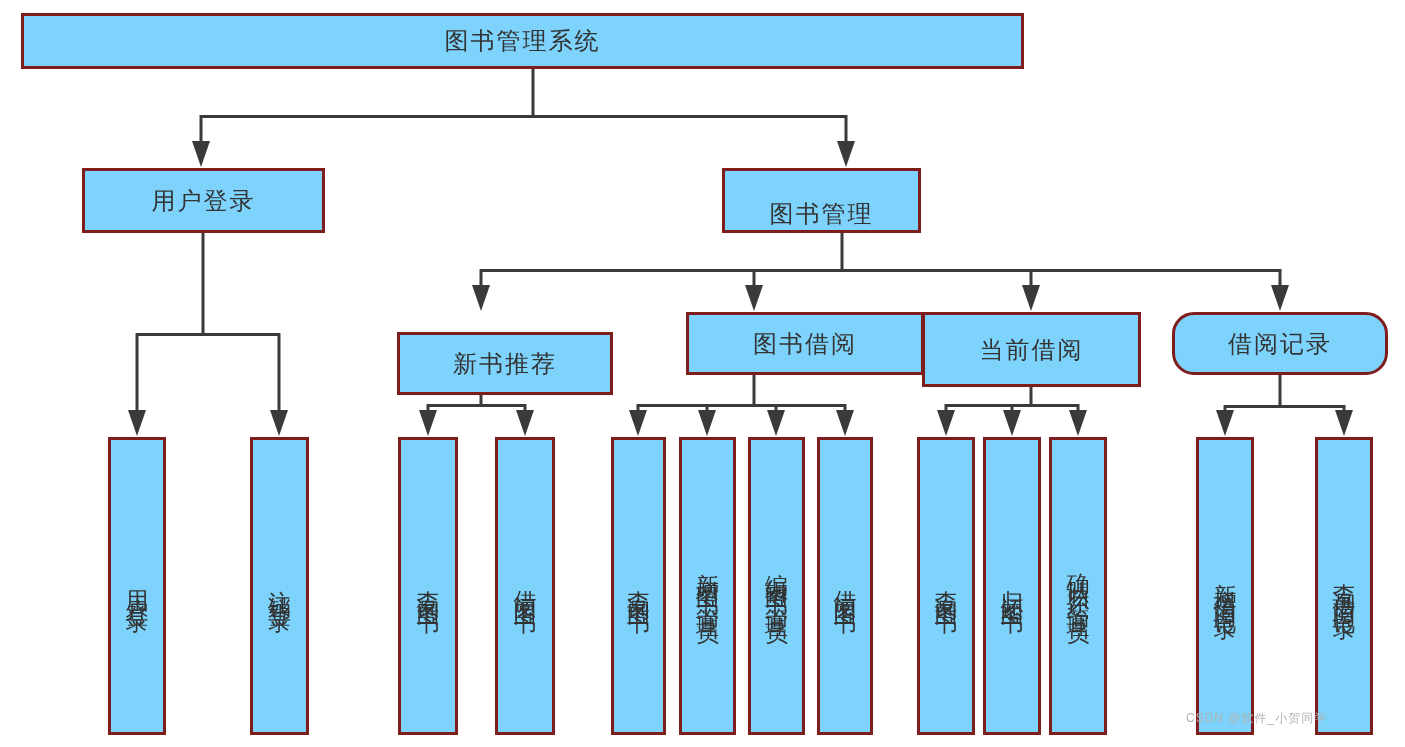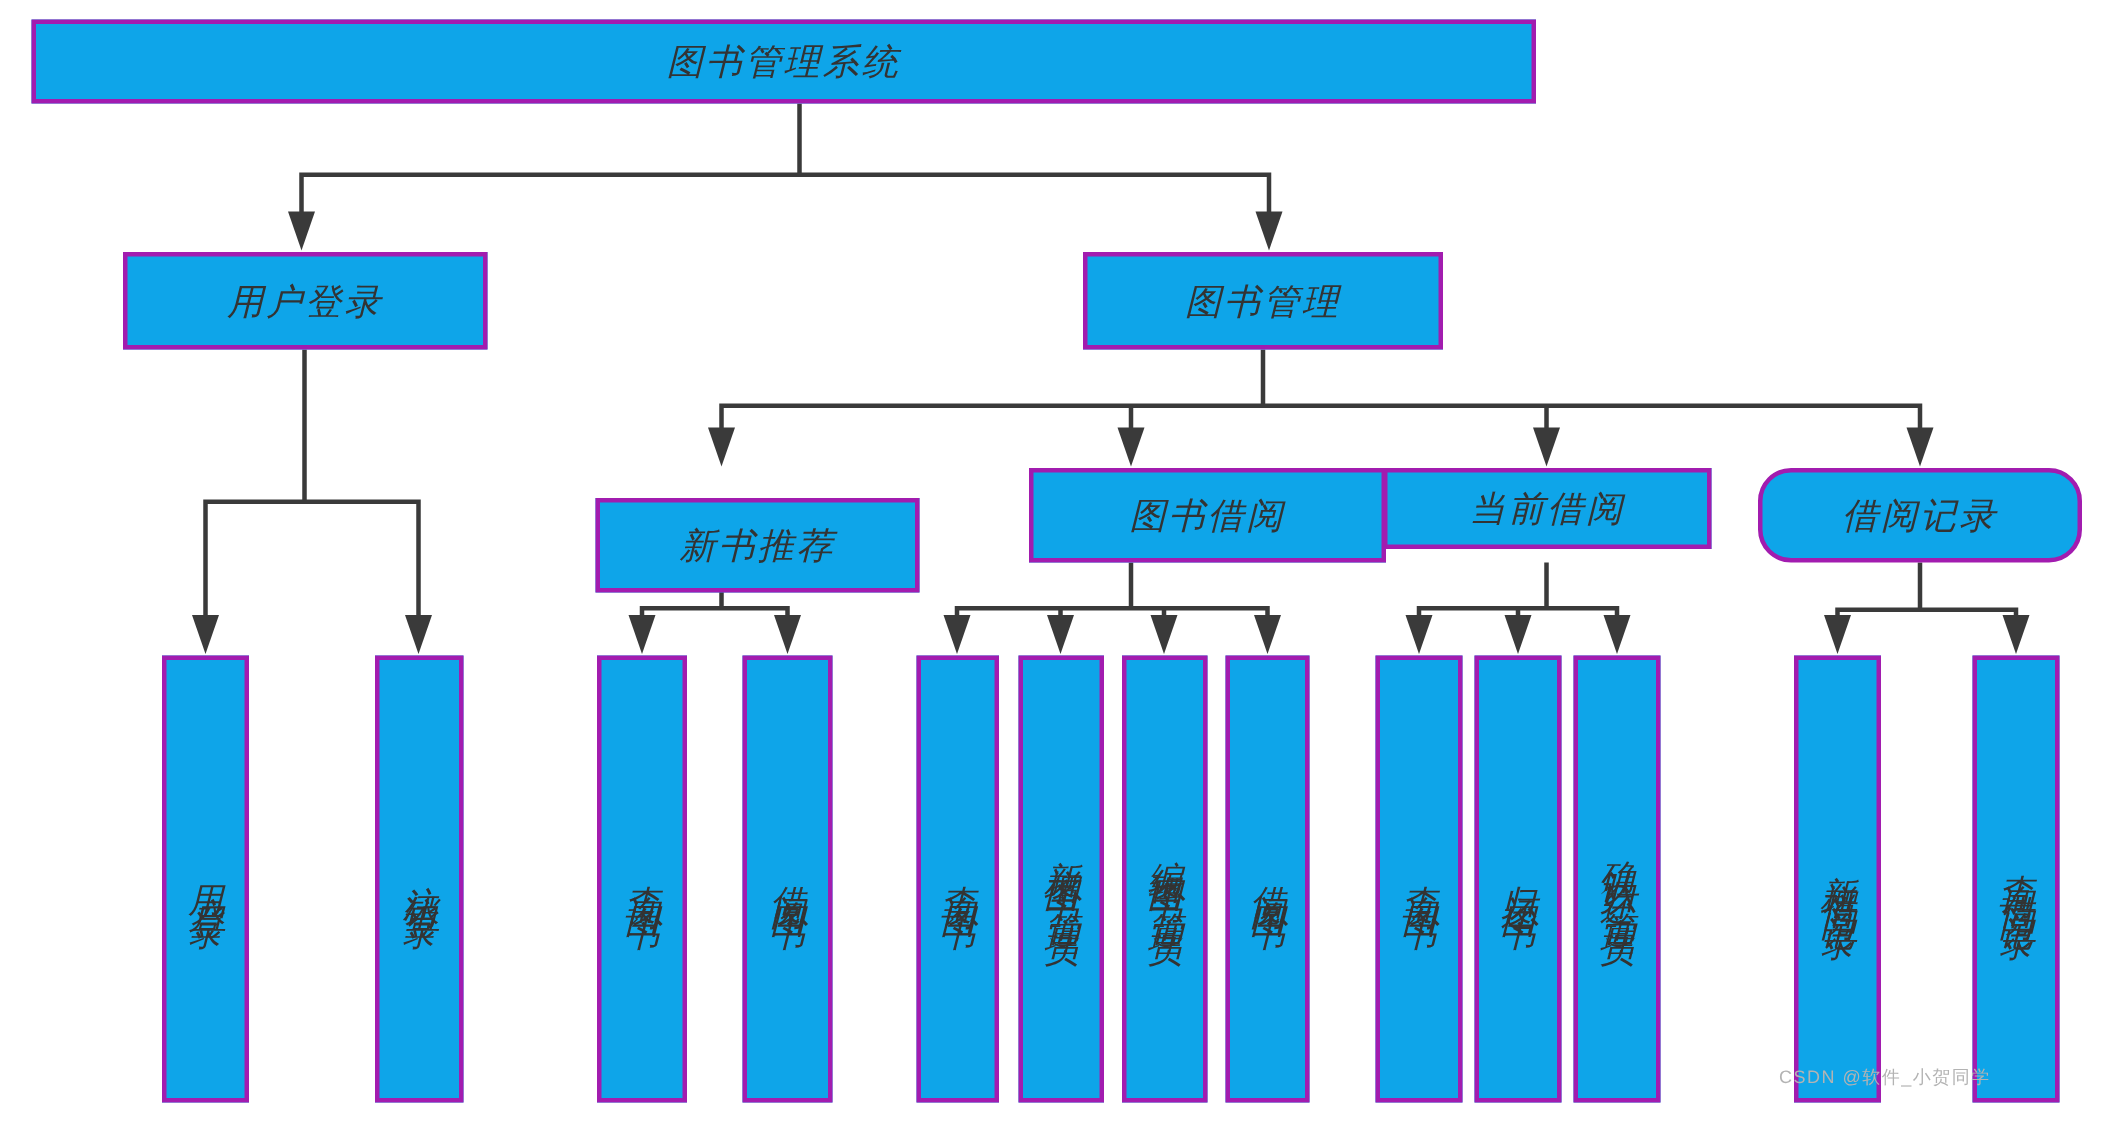--- a/index.html
+++ b/index.html
@@ -18,27 +18,26 @@
   #connectors {
     position: absolute;
     left: 0;
     top: 0;
     width: 1405px;
     height: 747px;
   }
   .node {
     position: absolute;
     box-sizing: border-box;
-    border: 3px solid #a21caf;
-    background: #0ea5e9;
+    border: 3px solid #7f1d1d;
+    background: #7dd3fc;
     display: flex;
     align-items: center;
     justify-content: center;
     z-index: 2;
-    font-style: italic;
   }
   .node .lbl {
     color: #333333;
     font-size: 24px;
     letter-spacing: 2px;
     white-space: nowrap;
   }
   .node.leaf .lbl {
     writing-mode: vertical-rl;
     text-orientation: mixed;
@@ -106,31 +105,31 @@
     </g>
   </svg>
 
   <div class="node" style="left:21px;top:13px;width:1003px;height:56px;">
     <span class="lbl">图书管理系统</span>
   </div>
 
   <div class="node" style="left:82px;top:168px;width:243px;height:65px;">
     <span class="lbl">用户登录</span>
   </div>
-  <div class="node" style="left:722px;top:168px;width:240px;height:65px;">
+  <div class="node" style="left:722px;top:168px;width:199px;height:65px;align-items:flex-end;">
     <span class="lbl">图书管理</span>
   </div>
 
   <div class="node" style="left:369px;top:332px;width:216px;height:63px;margin-left:28px;">
     <span class="lbl">新书推荐</span>
   </div>
   <div class="node" style="left:645px;top:312px;width:238px;height:63px;margin-left:41px;">
     <span class="lbl">图书借阅</span>
   </div>
-  <div class="node" style="left:922px;top:312px;width:219px;height:54px;">
+  <div class="node" style="left:922px;top:312px;width:219px;height:75px;">
     <span class="lbl">当前借阅</span>
   </div>
   <div class="node" style="left:1172px;top:312px;width:216px;height:63px;border-radius:22px;">
     <span class="lbl">借阅记录</span>
   </div>
 
   <div class="node leaf" style="left:108px;top:437px;width:58px;height:298px;">
     <span class="lbl">用户登录</span>
   </div>
   <div class="node leaf" style="left:250px;top:437px;width:59px;height:298px;">

